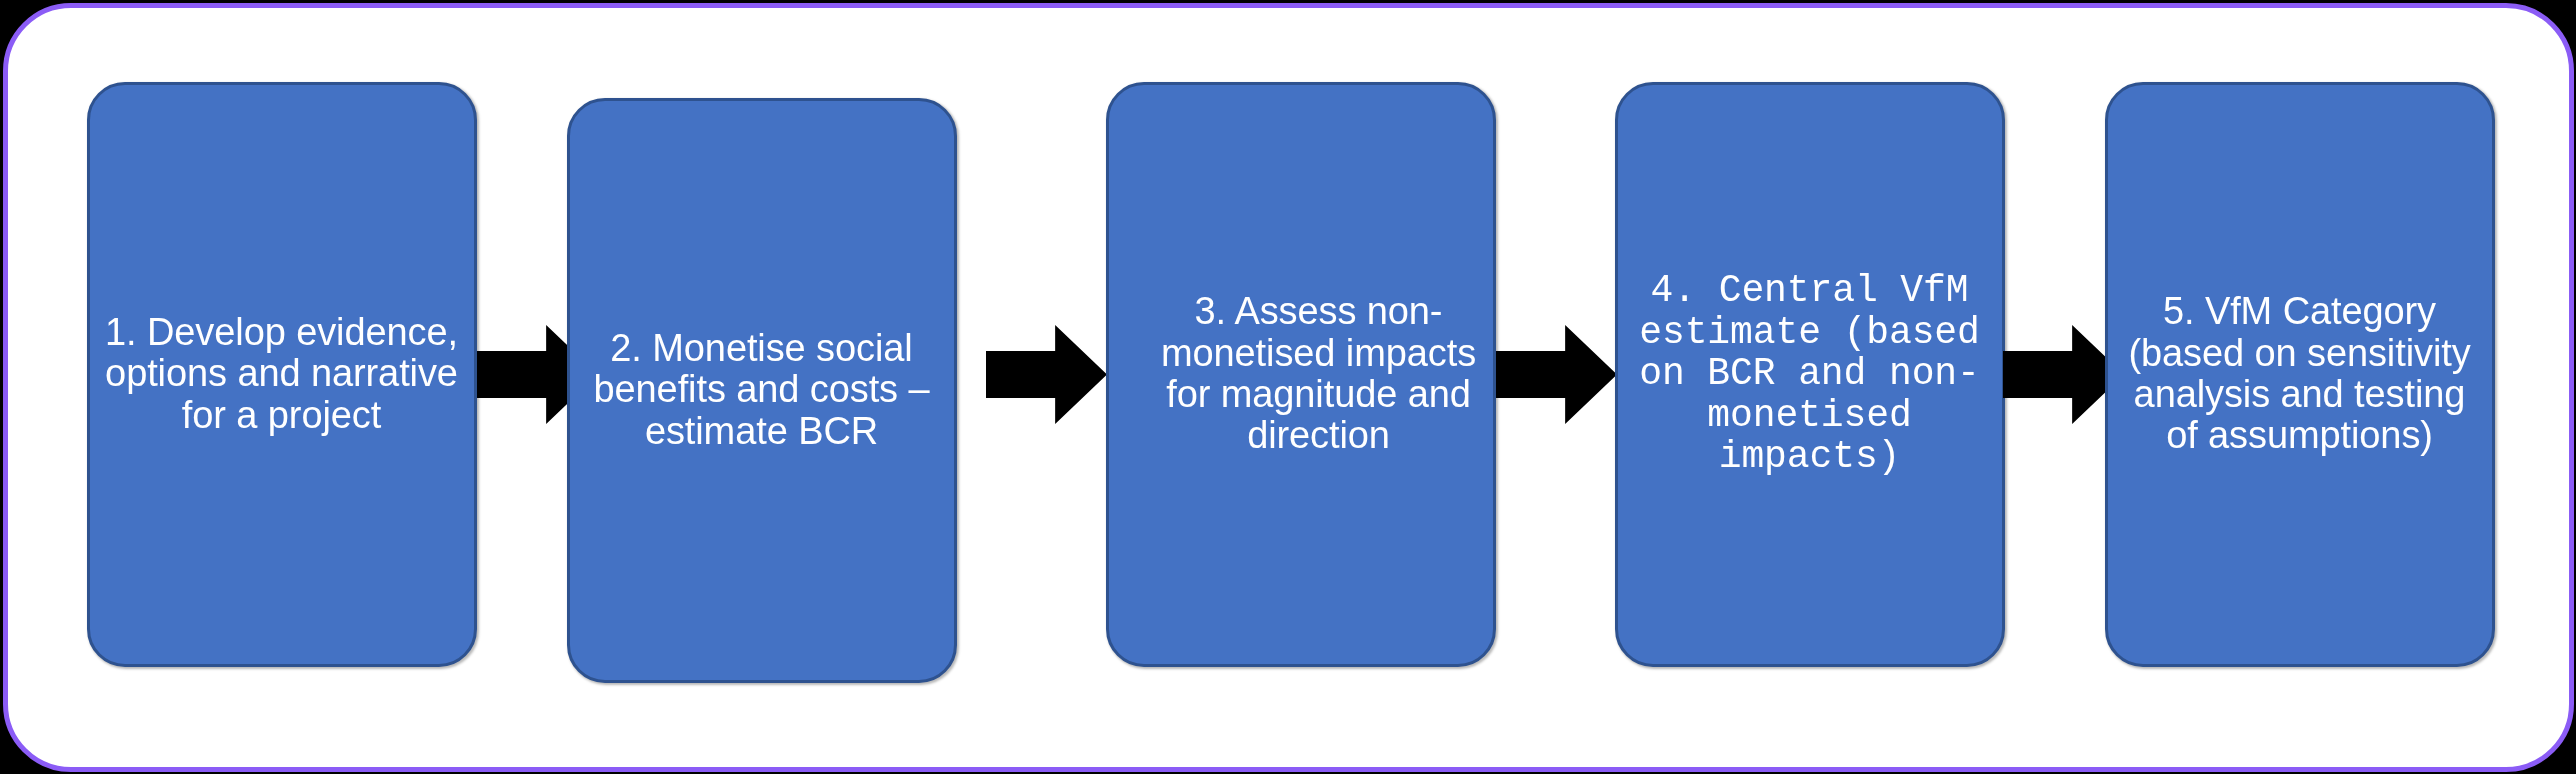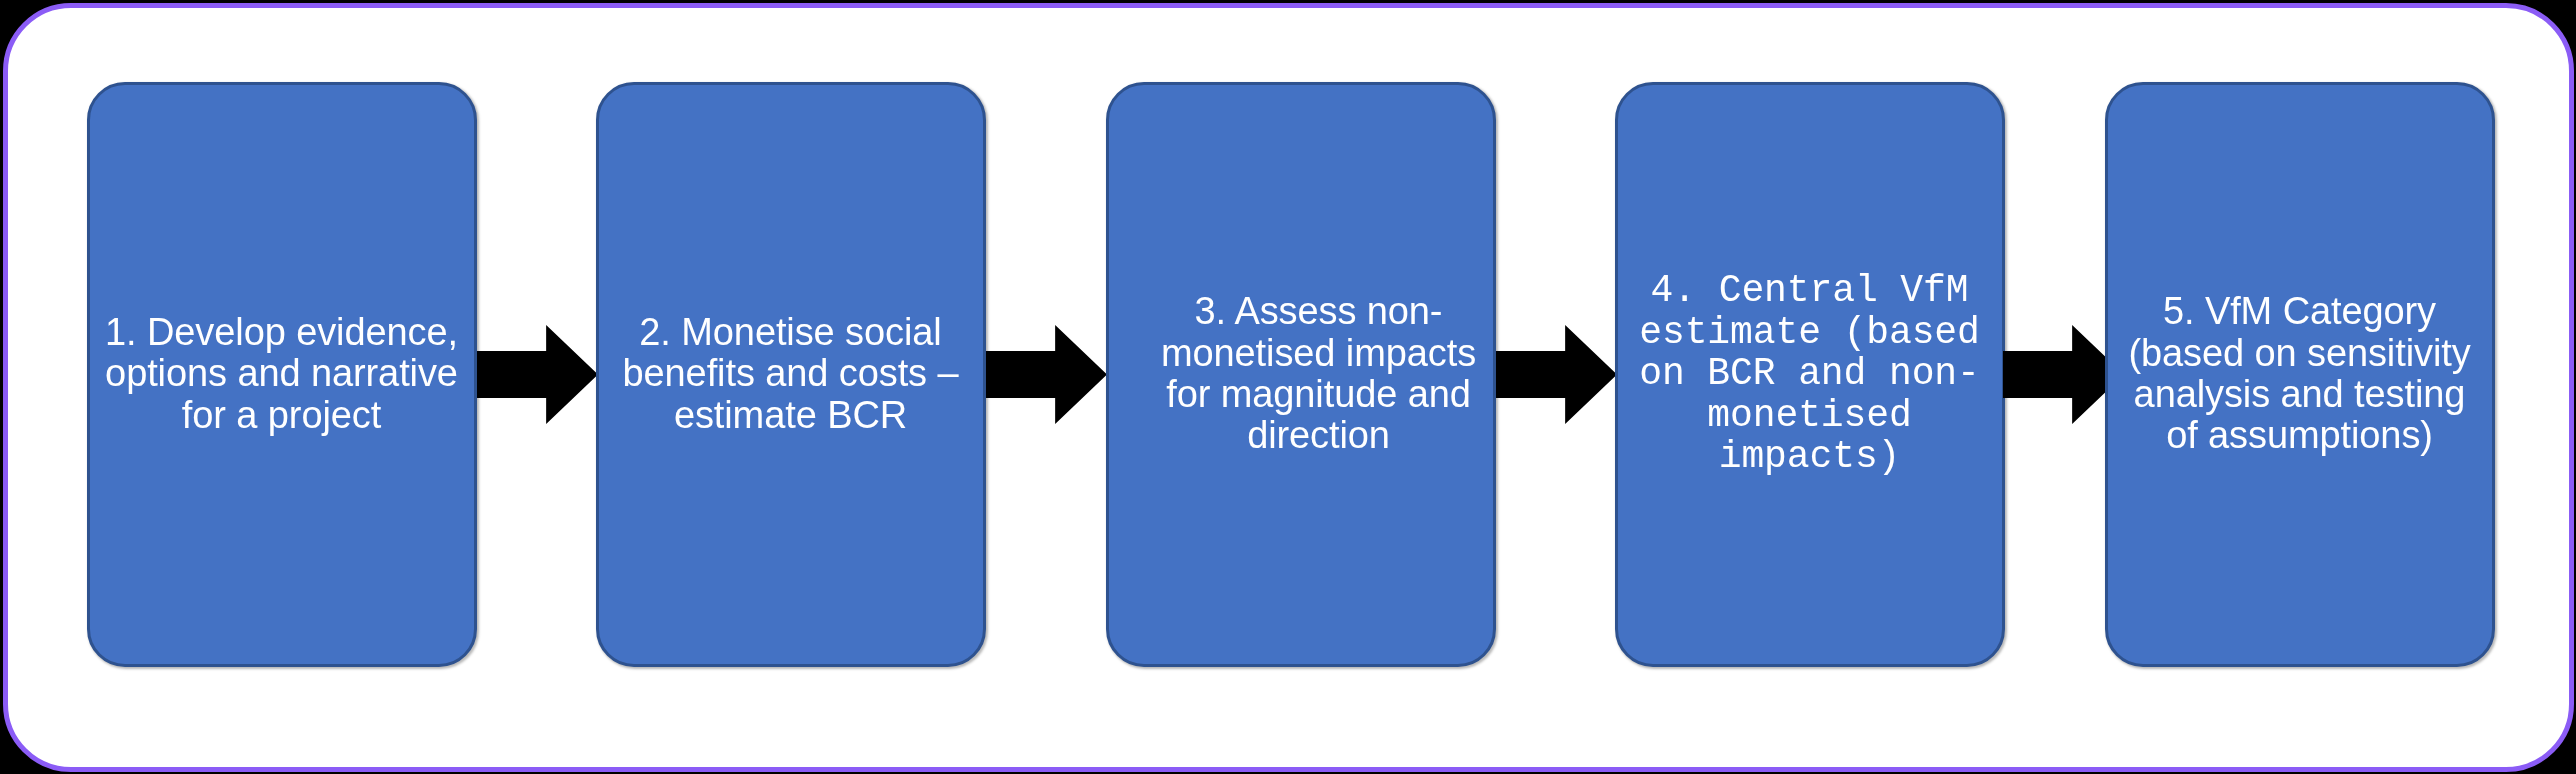--- a/index.html
+++ b/index.html
@@ -63,21 +63,21 @@
     color: #FFFFFF;
     font-size: 38px;
     line-height: 1.09;
     text-align: center;
     padding: 0 11px;
     letter-spacing: -0.1px;
     white-space: pre-line;
   }
 
   .box-1 { left: 0px; }
-  .box-2 { left: 509px; }
+  .box-2 { left: 480px; margin-top: 16px; }
   .box-3 { left: 1019px; padding-left: 36px; }
   .box-4 { left: 1528px; font-family: Liberation Mono, monospace; }
   .box-5 { left: 2018px; width: 390px; }
 
   
   .flow-arrow {
     position: absolute;
     width: 121px;
     height: 99px;
     top: 243px;

